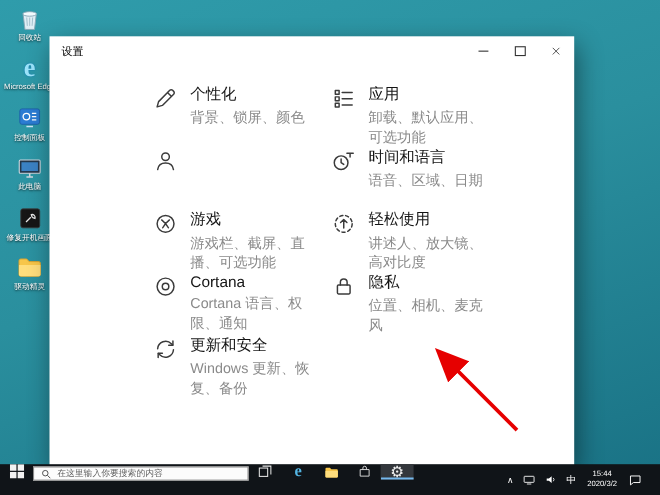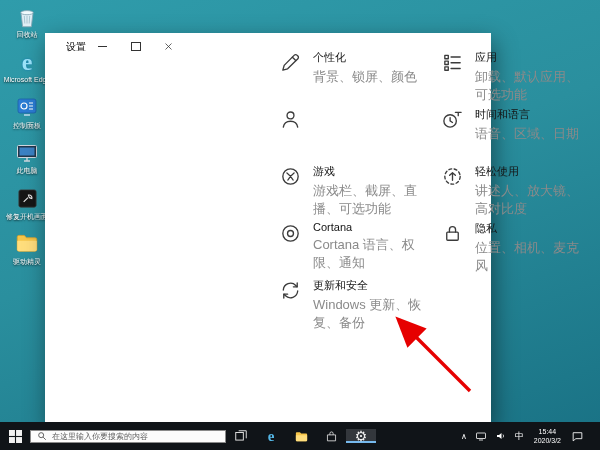--- a/index.html
+++ b/index.html
@@ -10,40 +10,40 @@
   }
   
   .desktop-icons{position:absolute;left:2px;top:3px;width:50px;display:flex;flex-direction:column;gap:9px;z-index:1;}
   .dicon{display:flex;flex-direction:column;align-items:center;width:50px;cursor:pointer;}
   .dicon .ig{width:27px;height:27px;display:flex;align-items:center;justify-content:center;}
   .dicon .lbl{font-size:7px;color:#fff;text-align:center;line-height:1.2;margin-top:1px;
     text-shadow:0 1px 2px rgba(0,0,0,.85);word-break:break-all;}
   .edge-e{font-size:24px;font-weight:bold;color:#9be3f9;line-height:1;
     text-shadow:0 0 2px #1279b5;font-family:"Liberation Serif","DejaVu Serif",serif;}
   
-  .win{position:absolute;left:45px;top:33px;width:436px;height:392px;background:#ffffff;
-    box-shadow:3px 8px 22px rgba(0,0,0,.45);z-index:2;display:flex;padding-left:10px;}
+  .win{position:absolute;left:45px;top:33px;width:477px;height:392px;background:#ffffff;
+    box-shadow:3px 8px 22px rgba(0,0,0,.45);z-index:2;display:flex;flex-direction:column;}
   .titlebar{height:27px;flex:none;display:flex;align-items:center;padding-left:11px;}
   .title-text{font-size:10px;color:#000;}
   .win-controls{margin-left:auto;display:flex;height:100%;}
   .wc{width:33px;height:100%;display:flex;align-items:center;justify-content:center;cursor:pointer;}
   .glyph-min{display:block;width:9px;border-top:1px solid #333;}
   .glyph-max{display:block;width:8px;height:7px;border:1px solid #333;}
   .content{flex:1;display:grid;grid-template-columns:158px 158px;grid-auto-rows:57px;
     padding:12px 0 0 94px;column-gap:4px;}
   .cat{display:flex;align-items:flex-start;gap:11px;cursor:pointer;padding-top:5px;}
   .cat-icon{flex:none;width:23px;height:23px;margin-top:1px;}
   .cat-icon svg{stroke:#3b3b3b;fill:none;stroke-width:1.4;stroke-linecap:round;stroke-linejoin:round;}
-  .cat-title{display:block;font-size:11px;color:#141414;margin-bottom:3px;}
+  .cat-title{display:block;font-size:14px;color:#141414;margin-bottom:3px;}
   .cat-sub{display:block;font-size:13px;color:#8a8a8a;line-height:1.4;width:112px;}
   
   .arrow-overlay{position:absolute;left:383px;top:303px;width:102px;height:98px;z-index:3;pointer-events:none;}
   
   .taskbar{position:absolute;left:0;bottom:0;width:600px;height:28px;background:#101418;
-    display:flex;align-items:center;z-index:4;}
+    display:flex;align-items:flex-start;z-index:4;}
   .tb-btn{width:30px;display:flex;align-items:center;justify-content:center;cursor:pointer;}
   .tb-btn.active{background:#33373c;box-shadow:inset 0 -2px 0 #76b9ed;}
   .searchbox{width:182px;margin:2px 0;background:#fcfcfc;border:1px solid #8a8a8a;
     display:flex;align-items:center;gap:5px;padding:0 6px;cursor:text;}
   .searchbox .stext{font-size:8px;color:#5f5f5f;white-space:nowrap;overflow:hidden;}
   .tb-edge{font-size:15px;font-weight:bold;color:#54b6e4;line-height:1;
     font-family:"Liberation Serif","DejaVu Serif",serif;}
   .gear-glyph{font-size:14px;color:#f0f0f0;line-height:1;}
   .tray{margin-left:auto;display:flex;align-items:center;gap:8px;padding-right:3px;}
   .tray-ic{display:flex;align-items:center;justify-content:center;cursor:pointer;height:28px;}

